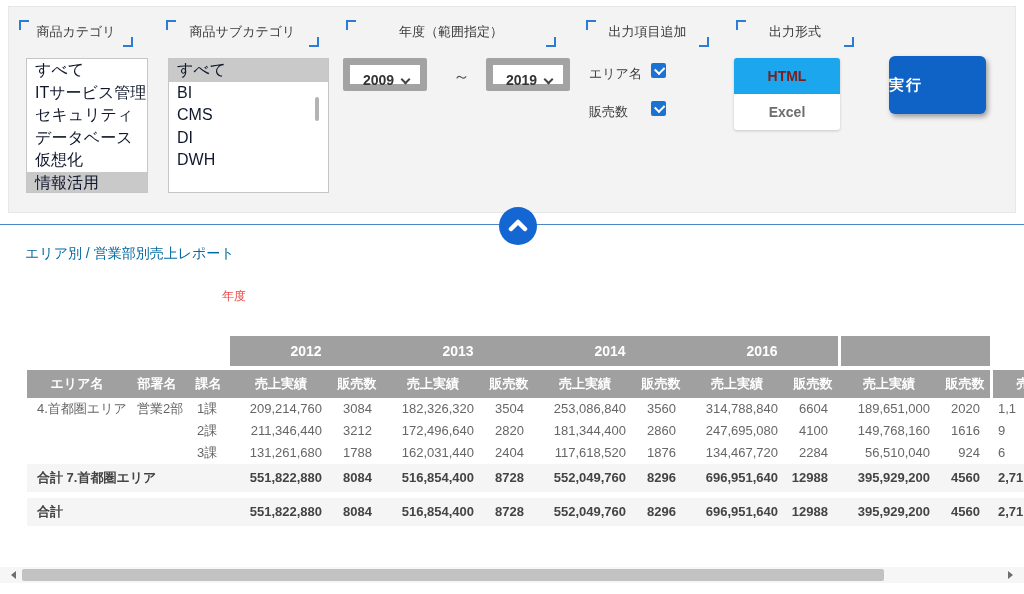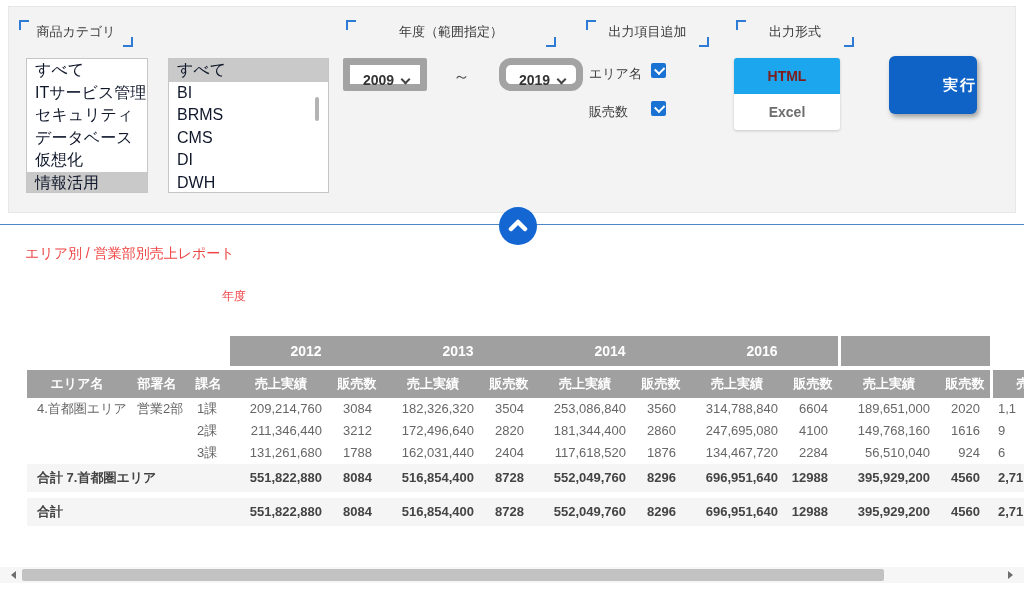--- a/index.html
+++ b/index.html
@@ -36,33 +36,33 @@
     border-radius:2px; }
   .checkbox:after { content:""; position:absolute; left:3.5px; top:2.5px; width:7px;
     height:4.5px; border-left:2px solid #fff; border-bottom:2px solid #fff;
     transform:rotate(-45deg); }
 
   .fmt-btn { position:absolute; left:725px; width:106px; height:36px; text-align:center;
     font-size:14px; font-weight:bold; line-height:36px;
     box-shadow:0 1px 3px rgba(0,0,0,.18); }
   .fmt-html { top:51px; background:#1ba6ee; color:#7f1d1d; border-radius:3px 3px 0 0; }
   .fmt-excel { top:87px; background:#fff; color:#6d6d6d; border-radius:0 0 3px 3px; }
-  .exec-btn { position:absolute; left:880px; top:49px; width:88px; height:58px;
-    background:#0f63c6; color:#fff; font-size:15px; font-weight:bold; text-align:right;
+  .exec-btn { position:absolute; left:880px; top:49px; width:97px; height:58px;
+    background:#0f63c6; color:#fff; font-size:15px; font-weight:bold; text-align:left;
     line-height:58px; letter-spacing:2px; border-radius:6px;
     box-shadow:2px 3px 5px rgba(0,0,0,.35); }
 
   
   .divider { position:absolute; left:0; top:224px; width:1024px; height:1px; background:#4a86c8; }
   .collapse { position:absolute; left:499px; top:207px; width:38px; height:38px;
     border-radius:50%; background:#1467d2; }
   .collapse svg { position:absolute; left:7px; top:7px; }
 
   
-  .title { position:absolute; left:25px; top:245px; font-size:14px; color:#ef4444; }
+  .title { position:absolute; left:25px; top:245px; font-size:14px; color:#0369a1; }
   .yaxis { position:absolute; left:222px; top:288px; font-size:12px; color:#ef4444; }
 
   .tbl-viewport { position:absolute; left:27px; top:308px; width:1002px; height:200px;
     overflow:hidden;margin-top:28px; }
   .trow { display:flex; width:1120px; }
   .band { height:30px; }
   .band-spacer { width:203px; }
   .band-cell { width:152px; background:#a0a0a0; color:#fff; font-size:14px;
     font-weight:bold; text-align:center; line-height:30px; }
   .band-cell.sep { border-left:3px solid #fff; width:152px; }
@@ -106,41 +106,45 @@
   </div>
   <div class="listbox" style="left:17px; width:122px;" id="cat-list">
       <div class="lb-item">すべて</div>
       <div class="lb-item">ITサービス管理</div>
       <div class="lb-item">セキュリティ</div>
       <div class="lb-item">データベース</div>
       <div class="lb-item">仮想化</div>
       <div class="lb-item sel">情報活用</div>
     </div>
 
+  <div class="group-label" style="left:157px; top:13px; width:153px;">
+    <span class="corner tl"></span>
+    <span class="corner br"></span>
+    <span class="txt">商品サブカテゴリ</span>
+  </div>
   <div class="listbox" style="left:159px; width:161px;" id="subcat-list">
     <div class="lb-item sel">すべて</div>
       <div class="lb-item">BI</div>
-      <div class="lb-item">BRMS</div>
       <div class="lb-item">CMS</div>
       <div class="lb-item">DI</div>
       <div class="lb-item">DWH</div>
       <div class="vthumb"></div>
   </div>
 
   <div class="group-label" style="left:337px; top:13px; width:210px;">
     <span class="corner tl"></span>
     <span class="corner br"></span>
     <span class="txt">年度（範囲指定）</span>
   </div>
   <div class="dropdown" style="left:334px;">
     <span>2009</span>
     <span class="dd-chev"></span>
   </div>
   <div class="tilde" style="left:444px;">～</div>
-  <div class="dropdown" style="left:490px;border-radius:12px;">
+  <div class="dropdown" style="left:477px;">
     <span>2019</span>
     <span class="dd-chev"></span>
   </div>
 
   <div class="group-label" style="left:577px; top:13px; width:123px;">
     <span class="corner tl"></span>
     <span class="corner br"></span>
     <span class="txt">出力項目追加</span>
   </div>
   <div class="chk-row" style="left:580px; top:58px;">エリア名</div>

